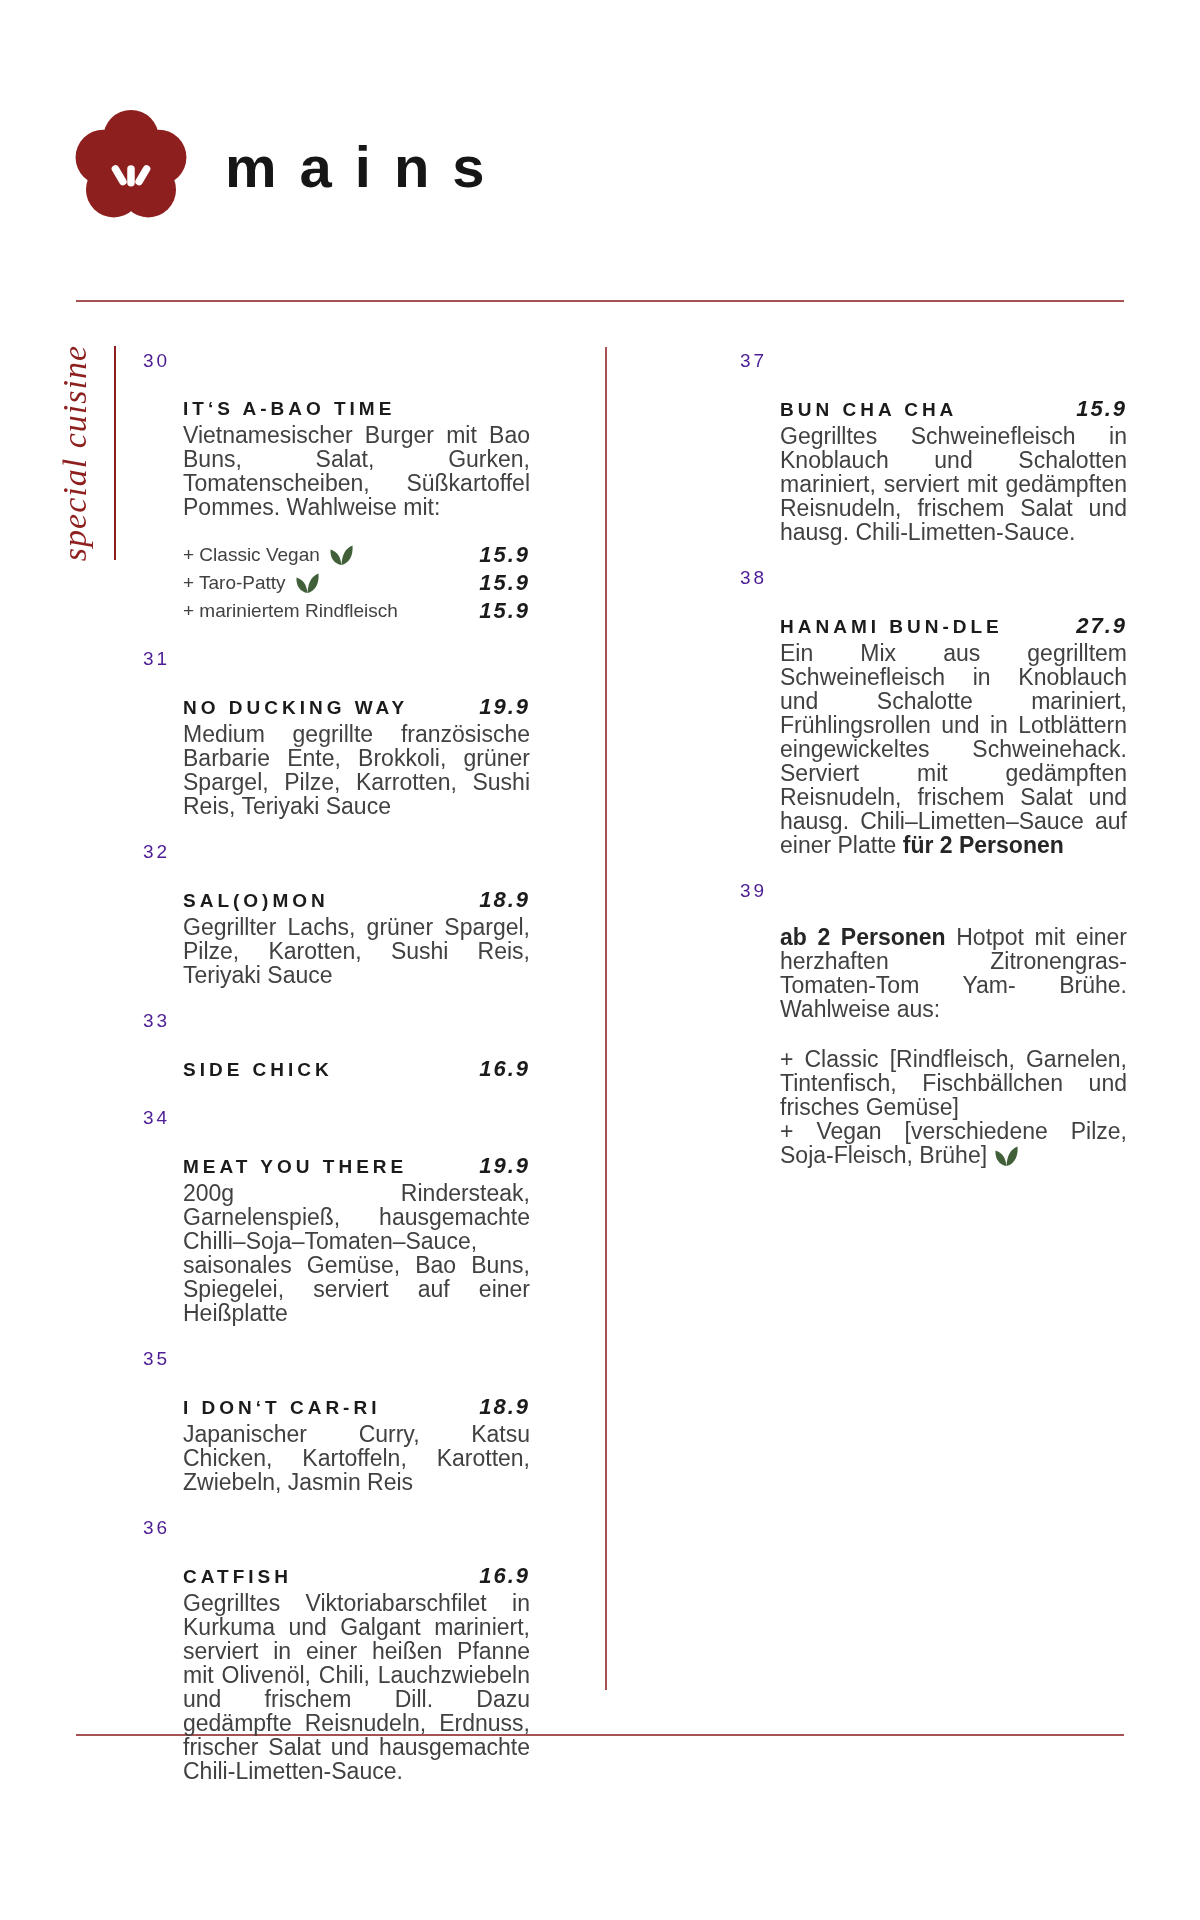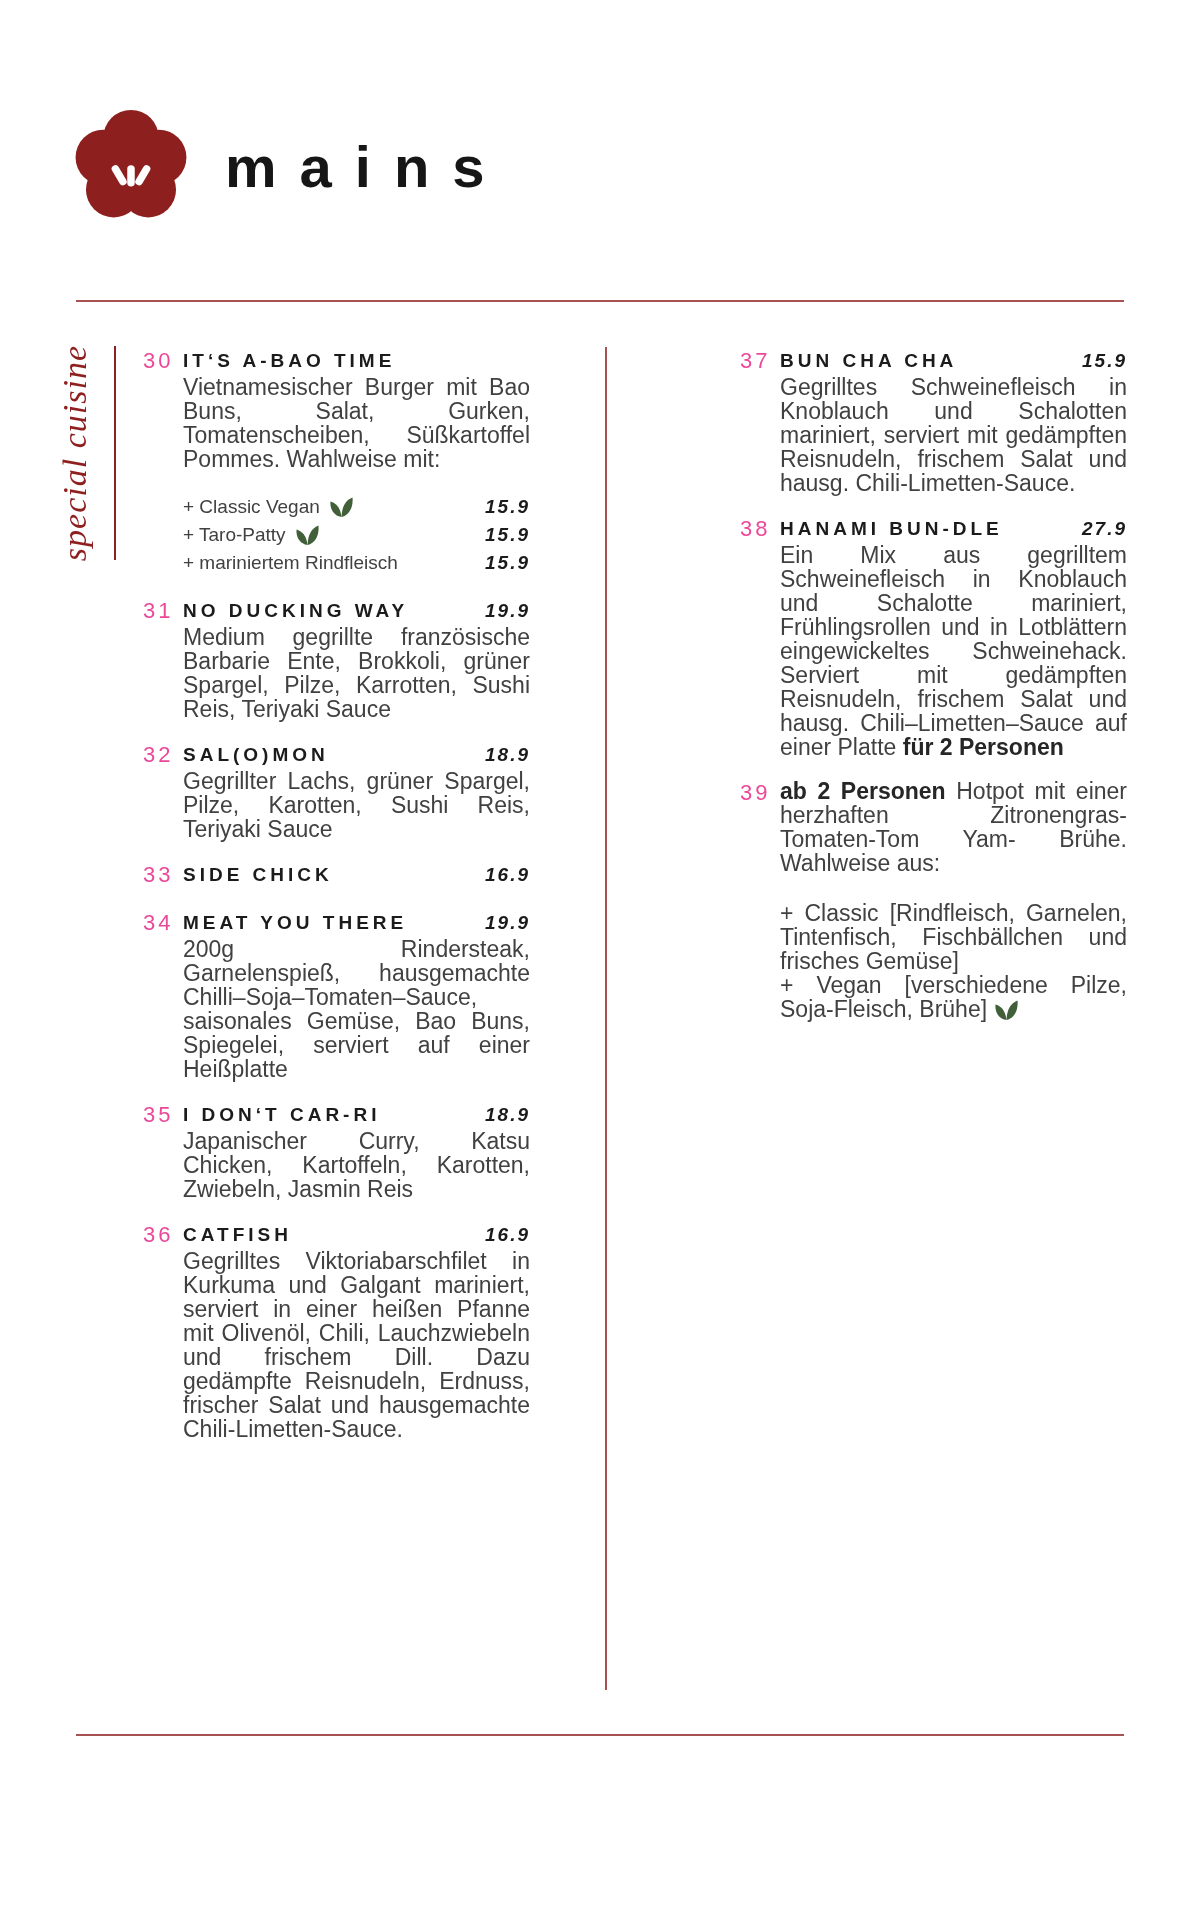--- a/index.html
+++ b/index.html
@@ -35,26 +35,26 @@
 
   
   .col { position:absolute; top:347px; }
   .col-left  { left:143px; width:387px; }
   .col-right { left:740px; width:387px; }
 
   .item { display:flex; }
   .item + .item { margin-top:20px; }
   .num {
     flex:0 0 40px; width:40px;
-    font-size:22px; line-height:28px; letter-spacing:3px; color:#ec4899;
-  }
-  .itembody { flex:1; min-width:0; }
+    font-size:19px; line-height:28px; letter-spacing:3px; color:#4c1d95;
+  }
+  .itembody { flex:1; min-width:0;margin-top:48px; }
   .trow { display:flex; justify-content:space-between; align-items:baseline; line-height:28px; }
   .ttl { font-size:19px; font-weight:700; letter-spacing:4px; color:#1b1b1b; white-space:nowrap; }
-  .prc { font-size:19px; font-weight:700; font-style:italic; letter-spacing:2px; color:#1b1b1b; white-space:nowrap; }
+  .prc { font-size:22px; font-weight:700; font-style:italic; letter-spacing:2px; color:#1b1b1b; white-space:nowrap; }
   .desc {
     margin:0; font-size:23px; line-height:24px; color:#414141;
     text-align:justify;
   }
   .desc b { font-weight:700; color:#262626; }
 
   .options { margin-top:22px; }
   .opt { display:flex; align-items:center; font-size:19px; line-height:28px; color:#414141;justify-content:flex-end; }
   .opt .prc { margin-left:auto; }
   .leaf { margin-left:9px; flex:0 0 auto; }

